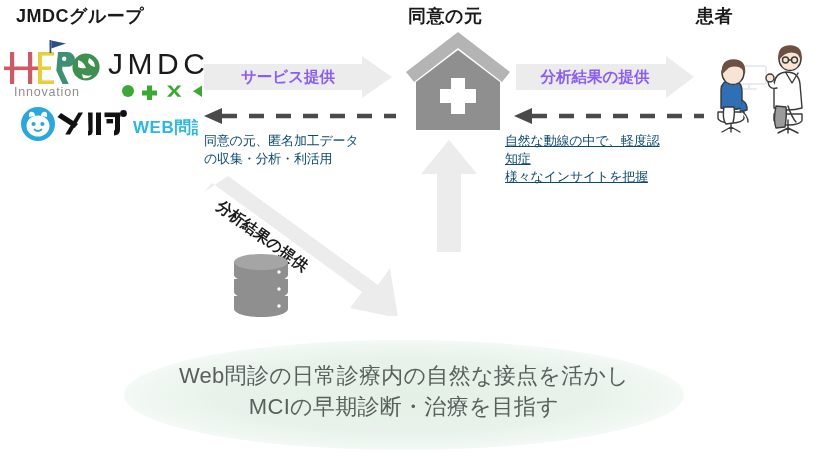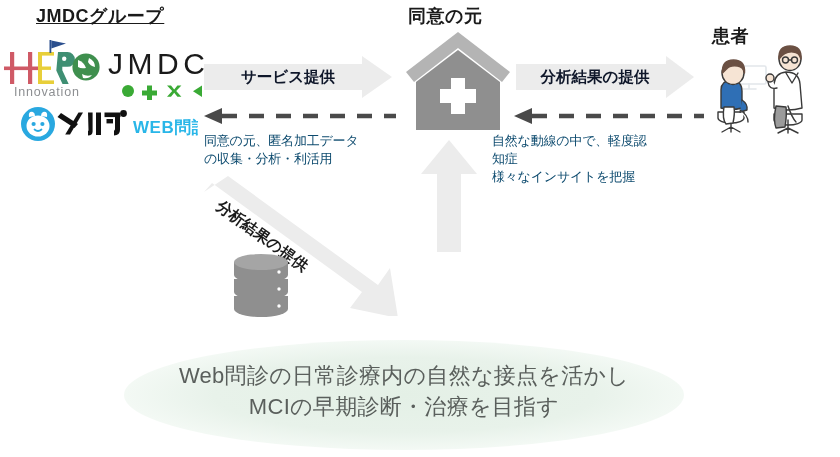--- a/index.html
+++ b/index.html
@@ -44,21 +44,21 @@
   .merp-logo {
     width: 180px;
     height: 40px;
   }
 
   
   .block-arrow-label {
     position: absolute;
     font-size: 15.5px;
     font-weight: 700;
-    color: #0f172a;
+    color: #8b5cf6;
     white-space: nowrap;
     text-align: center;
   }
 
   
   .caption {
     font-size: 13px;
     line-height: 1.38;
     color: #0c4a6e;
     white-space: pre-line;
@@ -118,25 +118,25 @@
     letter-spacing: 0.3px;
   }
   .db-icon { width: 58px; height: 66px; }
   .hospital-icon { width: 108px; height: 100px; }
 </style>
 </head>
 <body>
 
 <div class="stage">
 
-  <div class="abs col-title" style="left:36px; top:4px;text-decoration:underline;">JMDCグループ</div>
+  <div class="abs col-title" style="left:16px; top:4px;">JMDCグループ</div>
 
   <div class="abs col-title" style="left:408px; top:4px;">同意の元</div>
 
-  <div class="abs col-title" style="left:712px; top:4px;margin-top:20px;">患者</div>
+  <div class="abs col-title" style="left:696px; top:4px;">患者</div>
 
   <div class="abs" style="left:106px; top:44px;">
     <svg class="jmdc-logo" viewBox="0 0 108 56" xmlns="http://www.w3.org/2000/svg">
       <text x="2" y="30" font-family="Liberation Sans, sans-serif" font-size="30" font-weight="400" fill="#1a1a1a" letter-spacing="4.5">JMDC</text>
 
       <circle cx="22" cy="47" r="6" fill="#3aaa35"></circle>
       <path d="M41 41.5 h5 v5 h5 v5 h-5 v5 h-5 v-5 h-5 v-5 h5 z" fill="#3aaa35"></path>
       <path d="M61 41.5 l4 0 l3.2 4 l3.2 -4 l4 0 l-5.2 5.6 l5.2 5.6 l-4 0 l-3.2 -4 l-3.2 4 l-4 0 l5.2 -5.6 z" fill="#3aaa35"></path>
       <path d="M96 41.5 v11.4 l-9 -5.7 z" fill="#3aaa35"></path>
     </svg>
@@ -228,21 +228,21 @@
     </svg>
   </div>
   <div class="block-arrow-label" style="left:516px; top:67px; width:158px;">分析結果の提供</div>
 
   <div class="abs" style="left:514px; top:106px;">
     <svg width="190" height="20" viewBox="0 0 190 20" xmlns="http://www.w3.org/2000/svg">
       <path d="M0 10 L18 2 L18 18 Z" fill="#4a4a4a"></path>
       <line x1="18" y1="10" x2="190" y2="10" stroke="#4a4a4a" stroke-width="4.6" stroke-dasharray="15 12" stroke-linecap="butt"></line>
     </svg>
   </div>
-  <div class="abs caption" style="left:492px; top:132px; width:210px;">自然な動線の中で、軽度認
+  <div class="abs caption" style="left:505px; top:132px; width:210px;text-decoration:underline;">自然な動線の中で、軽度認
 知症
 様々なインサイトを把握</div>
 
   <div class="abs" style="left:700px; top:40px;">
     <svg class="patient-ill" viewBox="0 0 132 98" xmlns="http://www.w3.org/2000/svg">
       <g stroke="#3a3a3a" stroke-width="1.4" fill="none" stroke-linejoin="round" stroke-linecap="round">
 
         <g stroke="#e2e6ea" stroke-width="1.6">
           <rect x="40" y="26" width="26" height="18" rx="1.5"></rect>
           <path d="M49 44 v5 M43 49 h13"></path>

